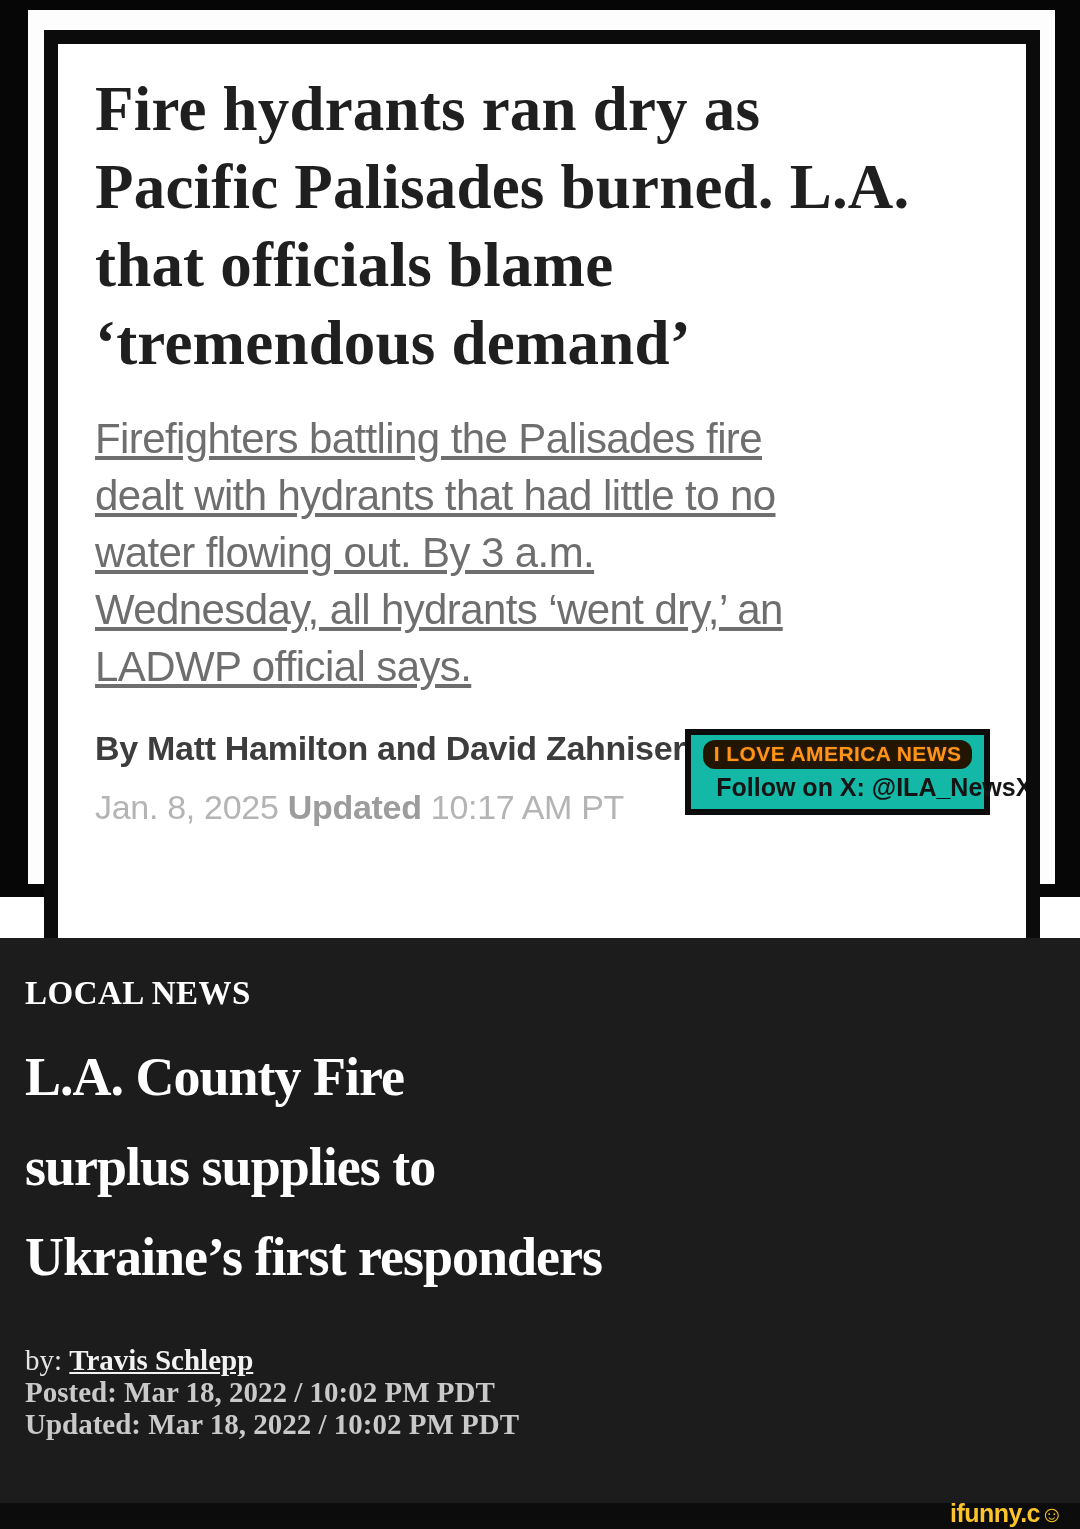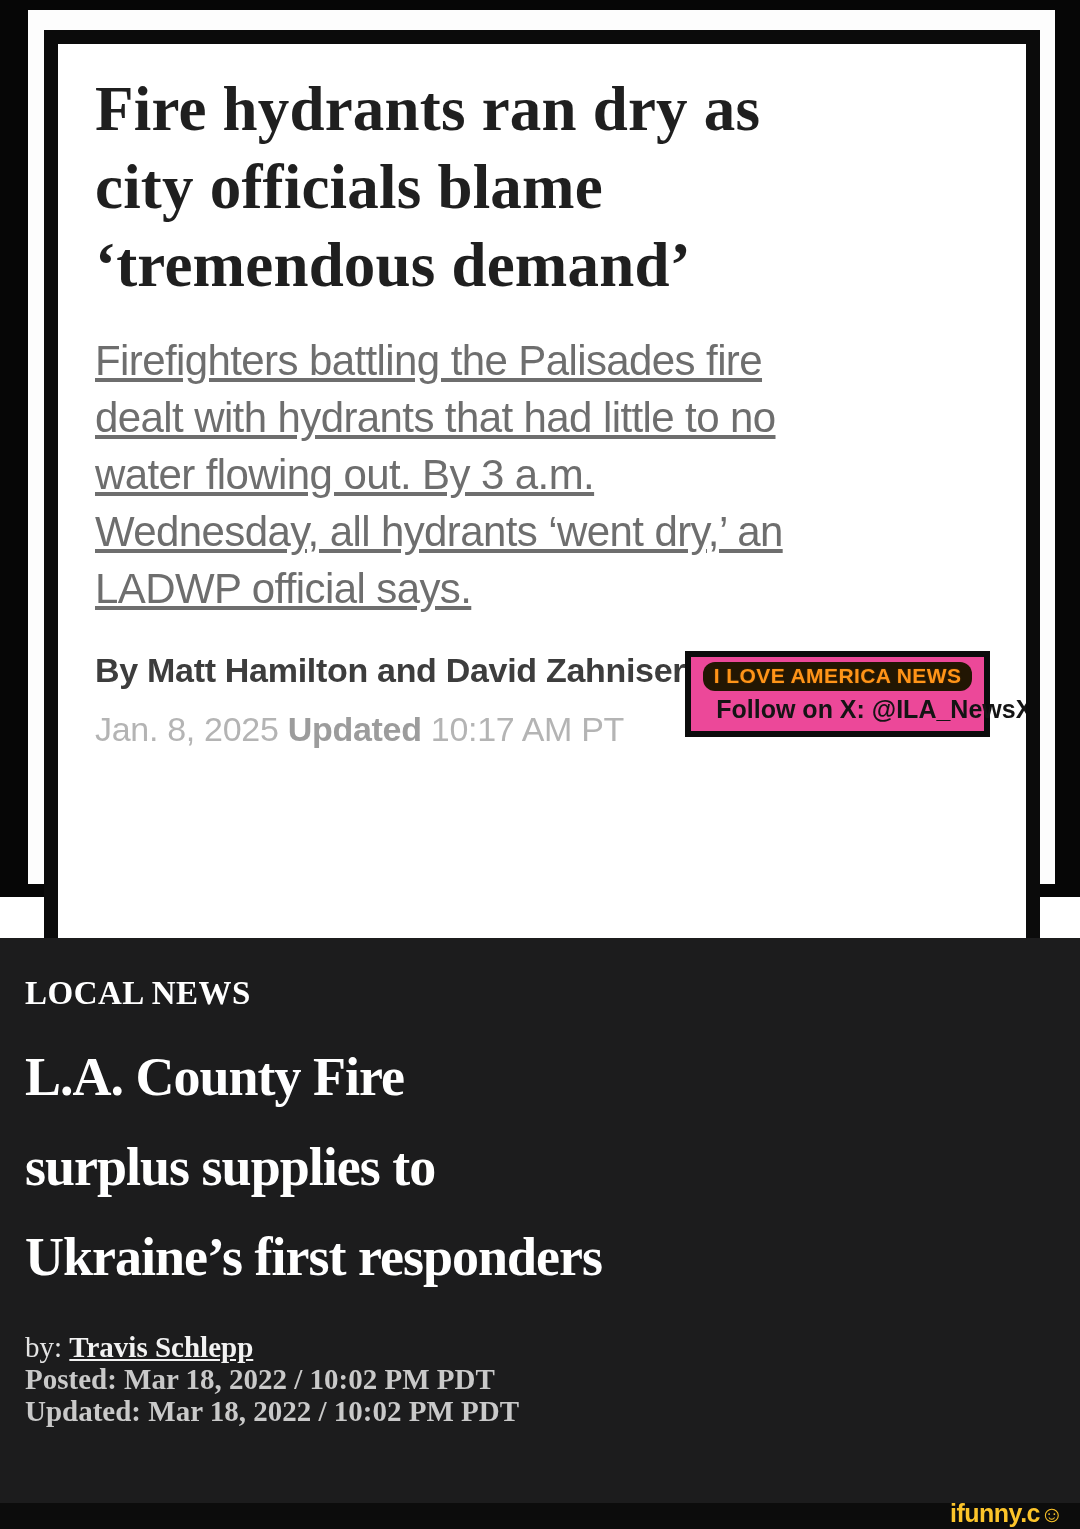--- a/index.html
+++ b/index.html
@@ -64,21 +64,21 @@
     margin-top: 20px;
     font-size: 34px;
     color: #b4b4b4;
     letter-spacing: -0.3px;
   }
   .card-date .updated { font-weight: bold; color: #9c9c9c; }
   .promo-badge {
     margin-left: auto;
     margin-right: 8px;
     border: 6px solid #0c0c0c;
-    background: #ec4899;
+    background: #14b8a6;
     padding: 5px 10px 7px;
     text-align: center;
     min-width: 300px;
   }
   .promo-logo {
     display: inline-block;
     background: #221603;
     color: #ff9418;
     font-size: 21px;
     font-weight: bold;
@@ -120,21 +120,21 @@
     margin-top: 20px;
     font-family: "Liberation Serif", serif;
     font-weight: bold;
     font-size: 54px;
     line-height: 90px;
     letter-spacing: -1px;
     color: #ffffff;
   }
   .dark-headline div { white-space: nowrap; }
   .dark-byline {
-    margin-top: 30px;
+    margin-top: 43px;
     font-family: "Liberation Serif", serif;
     font-size: 29px;
     line-height: 30px;
     color: #e3e3e3;
   }
   .dark-byline a {
     color: #f2f2f2;
     text-decoration: underline;
     font-weight: 600;
   }
@@ -167,21 +167,22 @@
 </style>
 </head>
 <body>
 
 <div class="top-photo">
   <div class="white-panel">
     <div class="article-card">
 
       <h1 class="headline">
         <div>Fire hydrants ran dry as</div>
-        <div>city officials blame</div>
+        <div>Pacific Palisades burned. L.A.</div>
+        <div>that officials blame</div>
         <div>‘tremendous demand’</div>
       </h1>
 
       <div class="subheadline">
         <div>Firefighters battling the Palisades fire</div>
         <div>dealt with hydrants that had little to no</div>
         <div>water flowing out. By 3 a.m.</div>
         <div>Wednesday, all hydrants ‘went dry,’ an</div>
         <div>LADWP official says.</div>
       </div>

